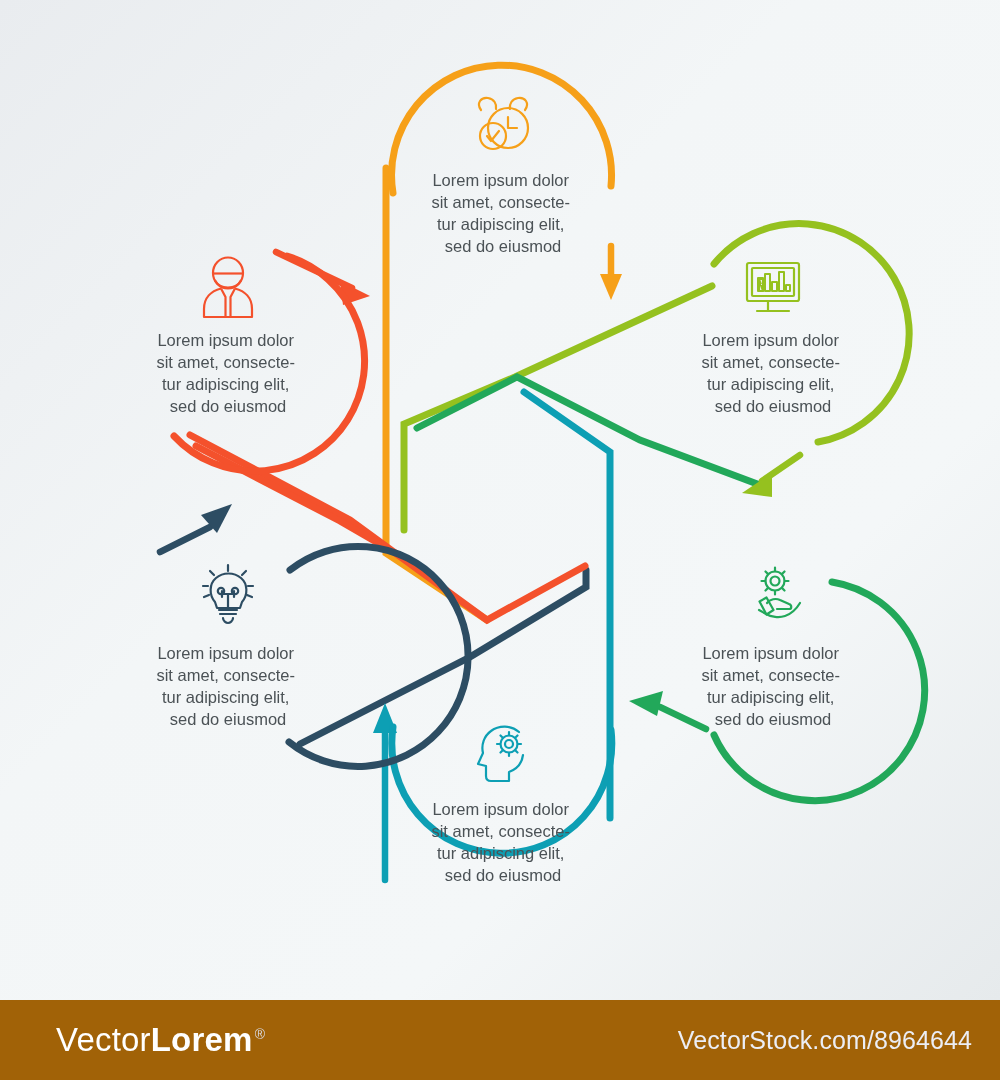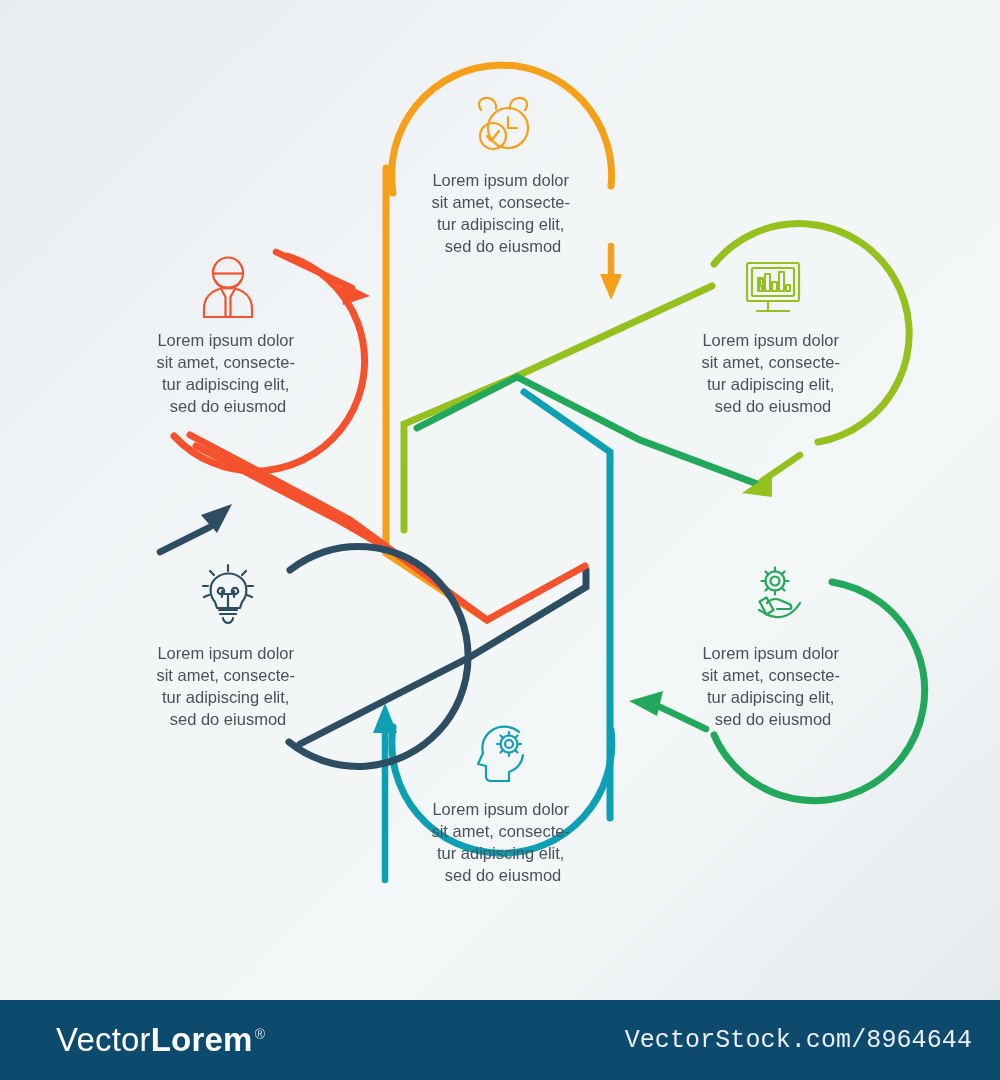--- a/index.html
+++ b/index.html
@@ -38,21 +38,21 @@
   }
   .node-text tspan { text-anchor: middle; }
 
   
   #footer-bar {
     position: absolute;
     left: 0;
     top: 1000px;
     width: 1000px;
     height: 80px;
-    background: #0c4a6e;
+    background: #a16207;
     display: flex;
     align-items: center;
     justify-content: space-between;
     box-sizing: border-box;
     padding: 0 28px 0 56px;
   }
   #brand-logo {
     display: flex;
     align-items: baseline;
     color: #ffffff;
@@ -73,21 +73,21 @@
     font-weight: 400;
     position: relative;
     top: -12px;
     margin-left: 2px;
     color: #d8d9e2;
   }
   #footer-url {
     color: #eceef5;
     font-size: 25px;
     font-weight: 400;
-    font-family: Liberation Mono, monospace;
+    font-family: Liberation Sans, sans-serif;
     letter-spacing: 0.1px;
   }
 </style>
 </head>
 <body>
 
 <div id="stage">
 
   <div id="canvas-area">
     <svg id="diagram-svg" viewBox="0 0 1000 1000">

